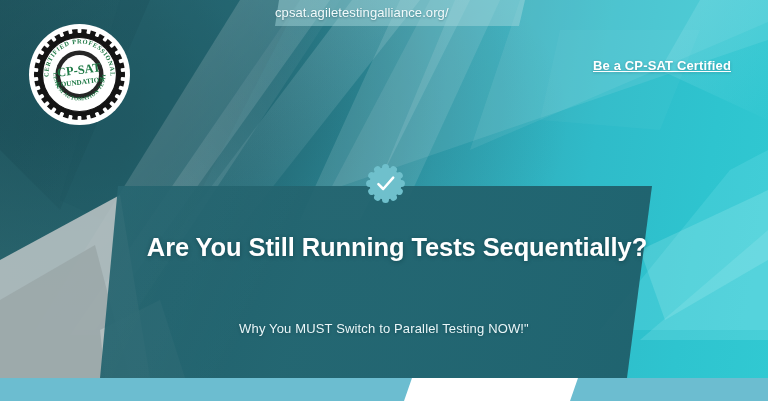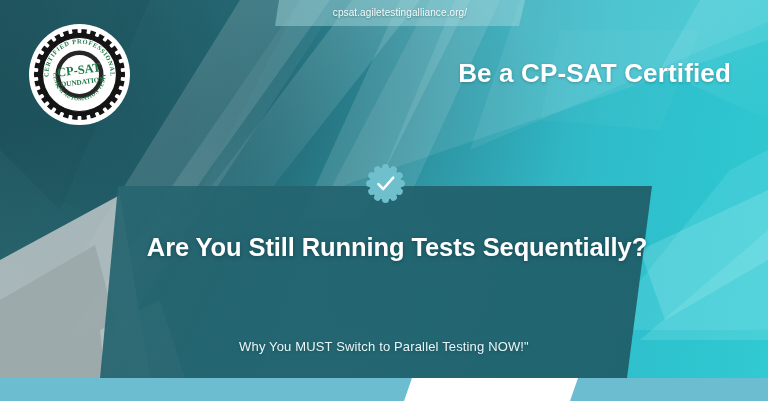--- a/index.html
+++ b/index.html
@@ -51,48 +51,49 @@
     background: rgba(168, 219, 223, 0.46);
     clip-path: polygon(4px 0, 250px 0, 244px 26px, 0 26px);
   }
   .url-text {
     position: absolute;
     left: 275px;
     top: 0;
     width: 250px;
     height: 26px;
     line-height: 26px;
-    text-align: center;
+    text-align: left;
     color: #f2fbfc;
-    font-size: 10px;
+    font-size: 13px;
     letter-spacing: 0.1px;
     text-shadow: 0 1px 2px rgba(0,40,50,0.35);
     white-space: nowrap;
   }
   
   .logo {
     position: absolute;
     left: 28px;
     top: 23px;
     width: 103px;
     height: 103px;
   }
   .logo svg { display:block; }
 
   
   .top-head {
     position: absolute;
     right: 37px;
     top: 58px;
     color: #ffffff;
-    font-size: 26px;
+    font-size: 13px;
     font-weight: bold;
     letter-spacing: 0.15px;
     white-space: nowrap;
     text-shadow: 0 1px 3px rgba(0,50,60,0.30);
+    text-decoration: underline;
   }
   
   .panel {
     position: absolute;
     left: 0;
     top: 186px;
     width: 768px;
     height: 192px;
     background: linear-gradient(102deg, #1f5f6a 0%, #23646f 40%, #1d5a66 100%);
     clip-path: polygon(118px 0, 652px 0, 627px 192px, 100px 192px);
@@ -130,21 +131,21 @@
     line-height: 32px;
     letter-spacing: -0.1px;
     text-shadow: 0 1px 4px rgba(0,40,48,0.42);
   }
   .main-head .ln { display: block; white-space: nowrap; padding-left: 26px; }
 
   
   .sub-head {
     position: absolute;
     left: 0;
-    top: 339px;
+    top: 321px;
     width: 768px;
     text-align: center;
     color: #e9f6f8;
     font-size: 13px;
     font-weight: normal;
     letter-spacing: 0.15px;
     white-space: nowrap;
     text-shadow: 0 1px 3px rgba(0,40,48,0.35);
   }
   

